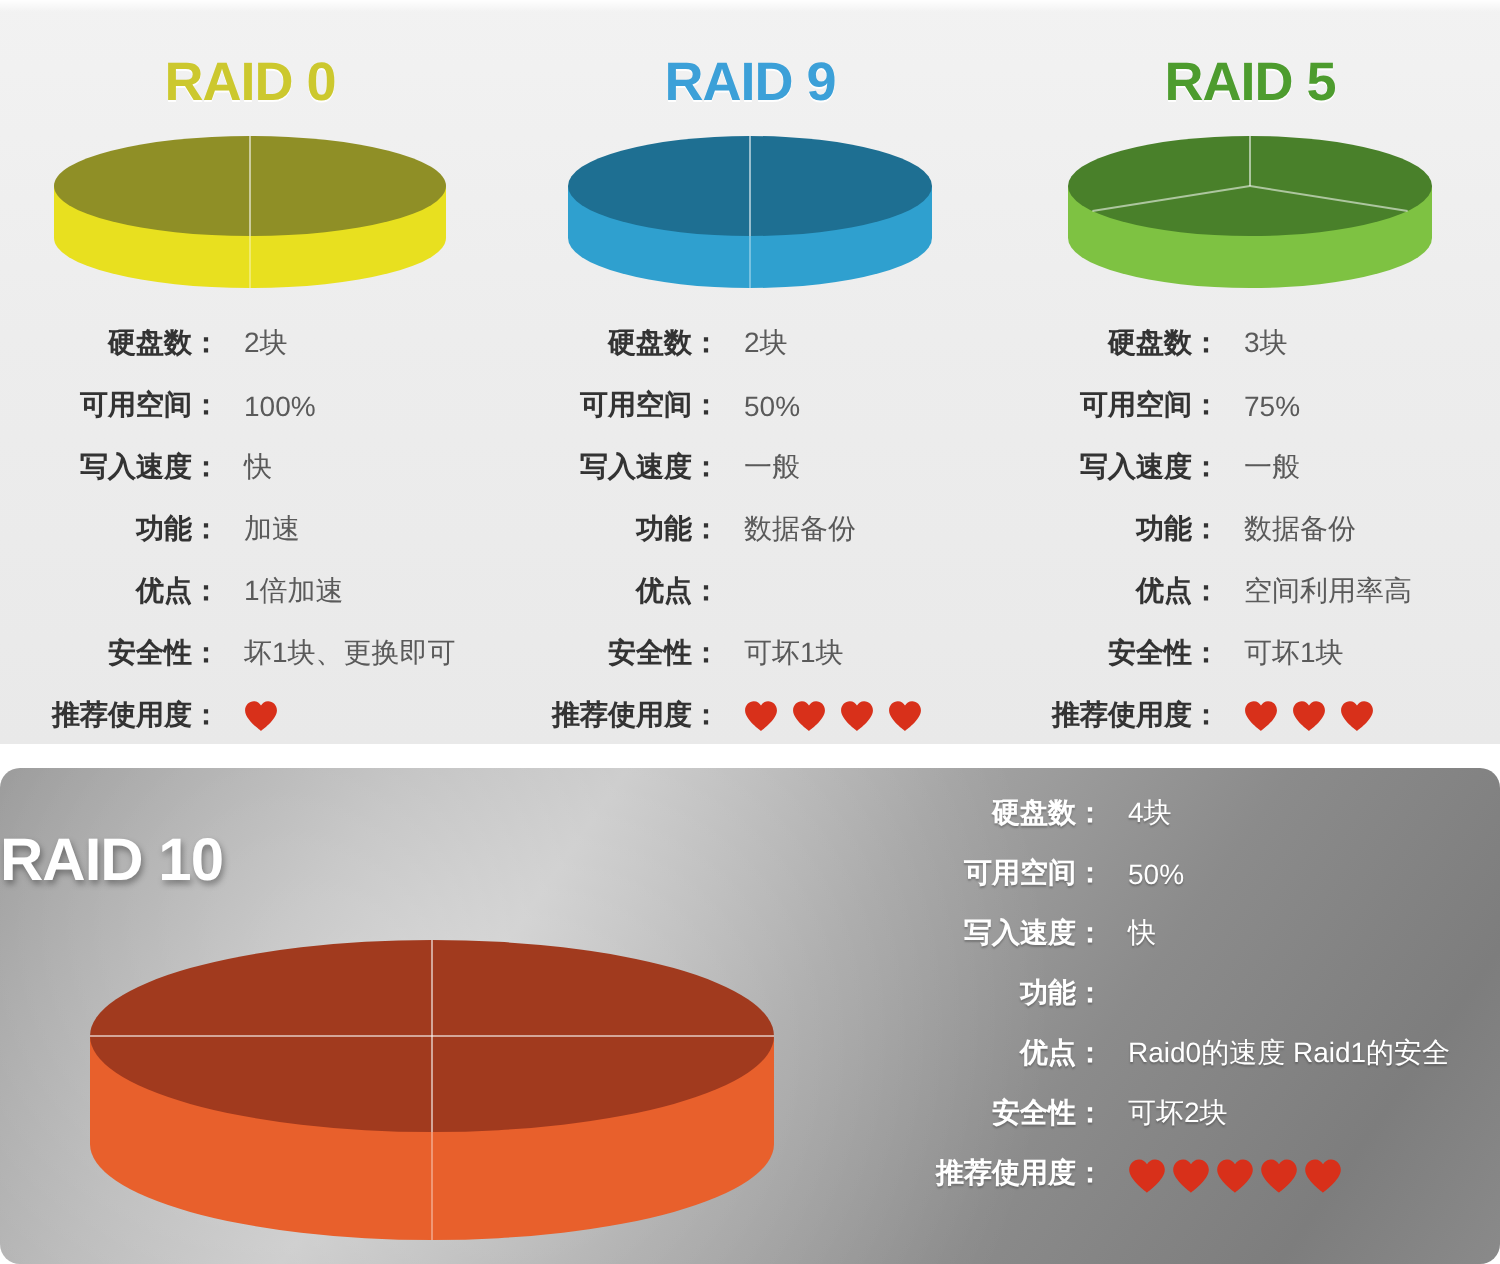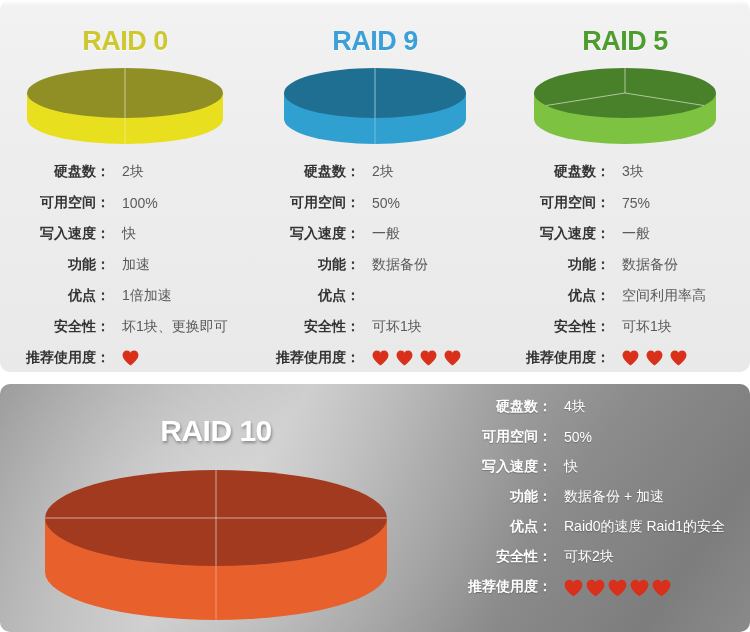--- a/index.html
+++ b/index.html
@@ -7,21 +7,21 @@
     width:750px;height:632px;overflow:hidden;
     font-family:"Liberation Sans","DejaVu Sans",sans-serif;
     -webkit-font-smoothing:antialiased;
   }
   .page{position:relative;width:750px;height:632px;}
 
   
   .top-panel{
     position:absolute;left:0;top:0;width:750px;height:372px;
     background:linear-gradient(180deg,#f2f2f2 0%,#ededed 45%,#e9e9e9 100%);
-    border-radius:10px;
+    border-radius:0;
     overflow:hidden;
   }
   .top-panel:before{
     content:"";position:absolute;left:0;top:0;width:100%;height:6px;
     background:linear-gradient(180deg,#ffffff 0%,rgba(255,255,255,0) 100%);
   }
   .cols{display:flex;width:750px;height:372px;}
   .col{flex:1 1 250px;width:250px;position:relative;}
 
   .raid-title{
@@ -57,21 +57,21 @@
     border-radius:10px;overflow:hidden;
     background:
       radial-gradient(circle at 26% 46%, rgba(255,255,255,.38) 0%, rgba(255,255,255,0) 58%),
       linear-gradient(125deg,#8e8e8e 0%,#b2b2b2 22%,#c2c2c2 34%,#a3a3a3 52%,#8b8b8b 70%,#7d7d7d 88%,#8a8a8a 100%);
   }
   .bp-inner{position:relative;width:750px;height:248px;display:flex;}
   .bp-left{width:432px;position:relative;}
   .bp-right{flex:1;padding-top:8px;}
 
   .raid10-title{
-    position:absolute;left:0;top:30px;width:432px;text-align:center;
+    position:absolute;left:0;top:30px;width:432px;
     font-size:30px;font-weight:bold;color:#ffffff;letter-spacing:-0.5px;
     text-shadow:1px 2px 3px rgba(0,0,0,.35);
   }
   .cyl10{position:absolute;left:50%;top:84px;transform:translateX(-50%);}
 
   .row-b{display:flex;align-items:center;height:30px;}
   .lbl-b{
     width:120px;text-align:right;font-weight:bold;font-size:14px;color:#ffffff;
     white-space:nowrap;text-shadow:0 1px 1px rgba(0,0,0,.25);
   }
@@ -271,21 +271,20 @@
           <div class="row-b">
             <div class="lbl-b">可用空间：</div>
             <div class="val-b">50%</div>
           </div>
           <div class="row-b">
             <div class="lbl-b">写入速度：</div>
             <div class="val-b">快</div>
           </div>
           <div class="row-b">
             <div class="lbl-b">功能：</div>
-            <div class="val-b">数据备份 + 加速</div>
           </div>
           <div class="row-b">
             <div class="lbl-b">优点：</div>
             <div class="val-b">Raid0的速度 Raid1的安全</div>
           </div>
           <div class="row-b">
             <div class="lbl-b">安全性：</div>
             <div class="val-b">可坏2块</div>
           </div>
           <div class="row-b">

